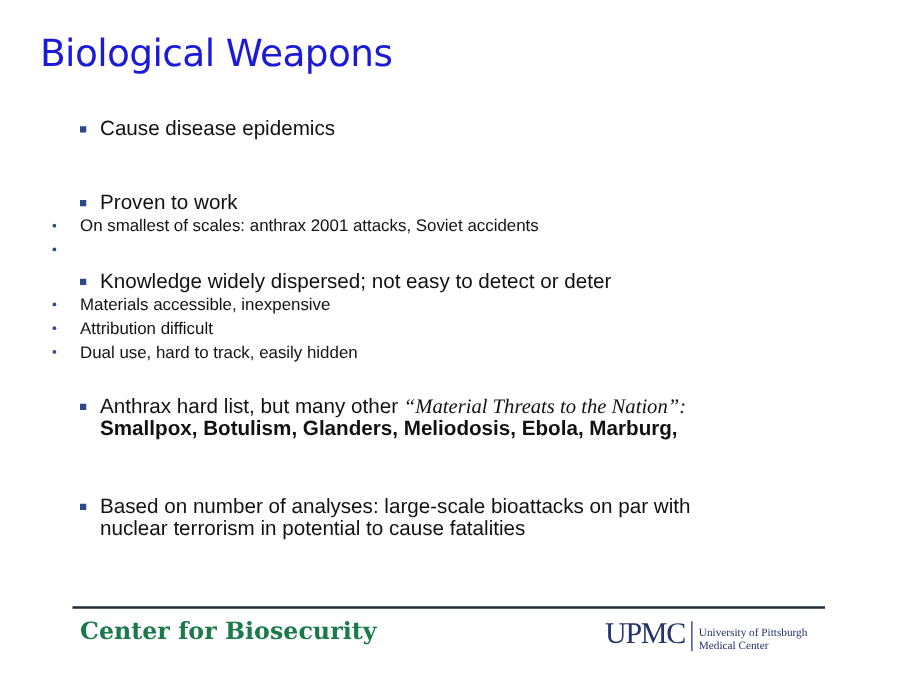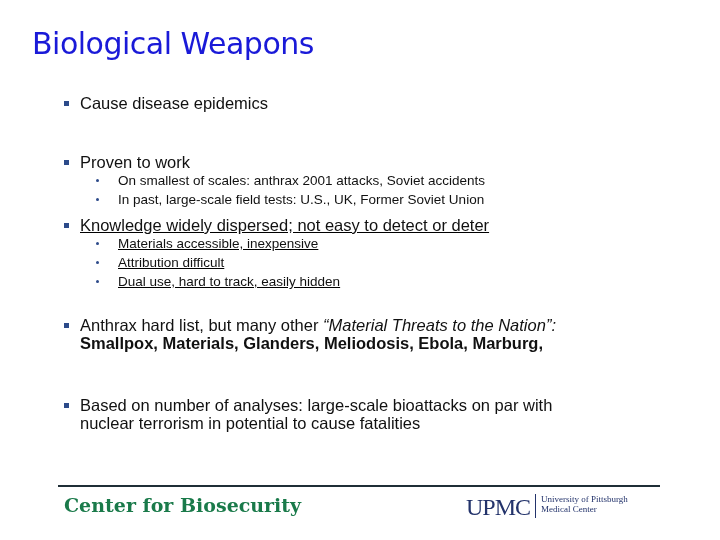--- a/index.html
+++ b/index.html
@@ -16,37 +16,37 @@
     .bullet {
       position: absolute; left: 64px; width: 620px;
     }
     .bullet .mark {
       position: absolute; left: 0; top: 7px; width: 5px; height: 5px; background: #2c4a8a;
     }
     .bullet .text {
       margin-left: 16px; font-size: 16.5px; line-height: 18px; color: #111;
     }
     .sub {
-      position: relative; margin-left: 54px; font-size: 13.5px; line-height: 19px; color: #111;
+      position: relative; font-size: 13.5px; line-height: 19px; color: #111;
     }
     .sub .dot {
       position: absolute; left: -22px; top: 8px; width: 3px; height: 3px; border-radius: 50%; background: #2c4a8a;
     }
     .sub .stext { margin-left: 0; }
     b { font-weight: bold; }
-    i { font-style: italic; }
+    i { font-style: italic; font-family: Liberation Serif, serif; }
     .rule {
       position: absolute; left: 58px; top: 485px; width: 602px; height: 2px; background: #1f2e36;
     }
     .cfb {
       position: absolute; left: 64px; top: 494px; font-family: "DejaVu Serif", serif; font-weight: bold;
       font-size: 19px; color: #1a7a4a; text-align: right;
     }
     .upmc {
-      position: absolute; left: 466px; top: 494px; display: flex; align-items: flex-start;
+      position: absolute; left: 484px; top: 494px; display: flex; align-items: flex-end;
     }
     .upmc .brand {
       font-family: "Liberation Serif", serif; font-size: 24px; color: #23336b; letter-spacing: -1px;
     }
     .upmc .sep { width: 1px; height: 24px; background: #23336b; margin: 0 5px; }
     .upmc .sub-brand {
       font-family: Liberation Serif, serif; font-size: 9px; line-height: 10px; color: #23336b;
     }
   </style>
 </head>
@@ -61,46 +61,45 @@
 
 <div class="bullet" style="top:153px;">
   <span class="mark"></span>
   <div class="text">Proven to work</div>
   <div class="sub">
     <span class="dot"></span>
     <span class="stext">On smallest of scales: anthrax 2001 attacks, Soviet accidents</span>
   </div>
   <div class="sub">
     <span class="dot"></span>
-    <span class="stext">In past, large-scale field tests:  U.S., UK, Former Soviet Union</span>
   </div>
 </div>
 
-<div class="bullet" style="top:216px;text-decoration:underline;">
+<div class="bullet" style="top:216px;">
   <span class="mark"></span>
   <div class="text">Knowledge widely dispersed; not easy to detect or deter</div>
   <div class="sub">
     <span class="dot"></span>
     <span class="stext">Materials accessible, inexpensive</span>
   </div>
   <div class="sub">
     <span class="dot"></span>
     <span class="stext">Attribution difficult</span>
   </div>
   <div class="sub">
     <span class="dot"></span>
     <span class="stext">Dual use, hard to track, easily hidden</span>
   </div>
 </div>
 
 <div class="bullet" style="top:316px;">
   <span class="mark"></span>
   <div class="text">
     <span>Anthrax hard list, but many other </span><i>“Material Threats to the Nation”:</i><br>
-    <b>Smallpox, Materials, Glanders, Meliodosis, Ebola, Marburg,</b><br>
+    <b>Smallpox, Botulism, Glanders, Meliodosis, Ebola, Marburg,</b><br>
   </div>
 </div>
 
 <div class="bullet" style="top:396px;">
   <span class="mark"></span>
   <div class="text">
     <span>Based on number of analyses:  large-scale bioattacks on par with</span><br>
     <span>nuclear terrorism in potential to cause fatalities</span>
   </div>
 </div>

